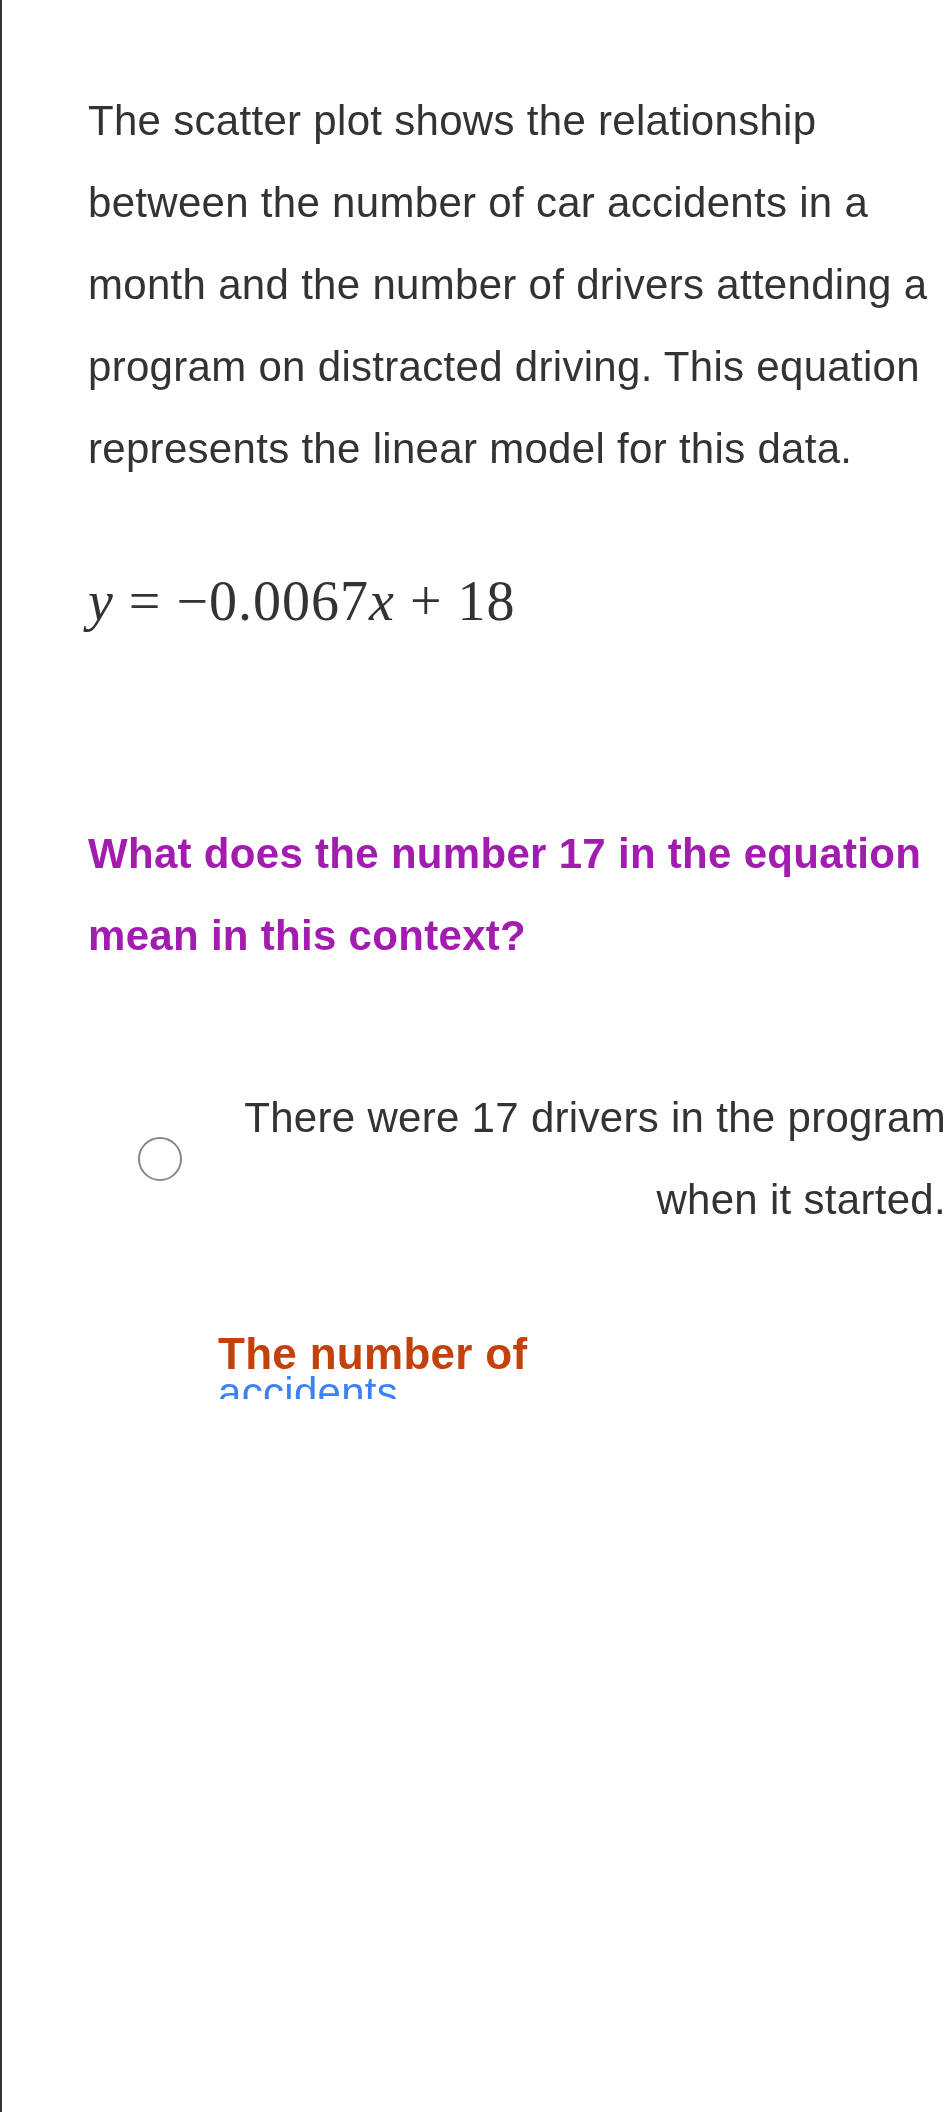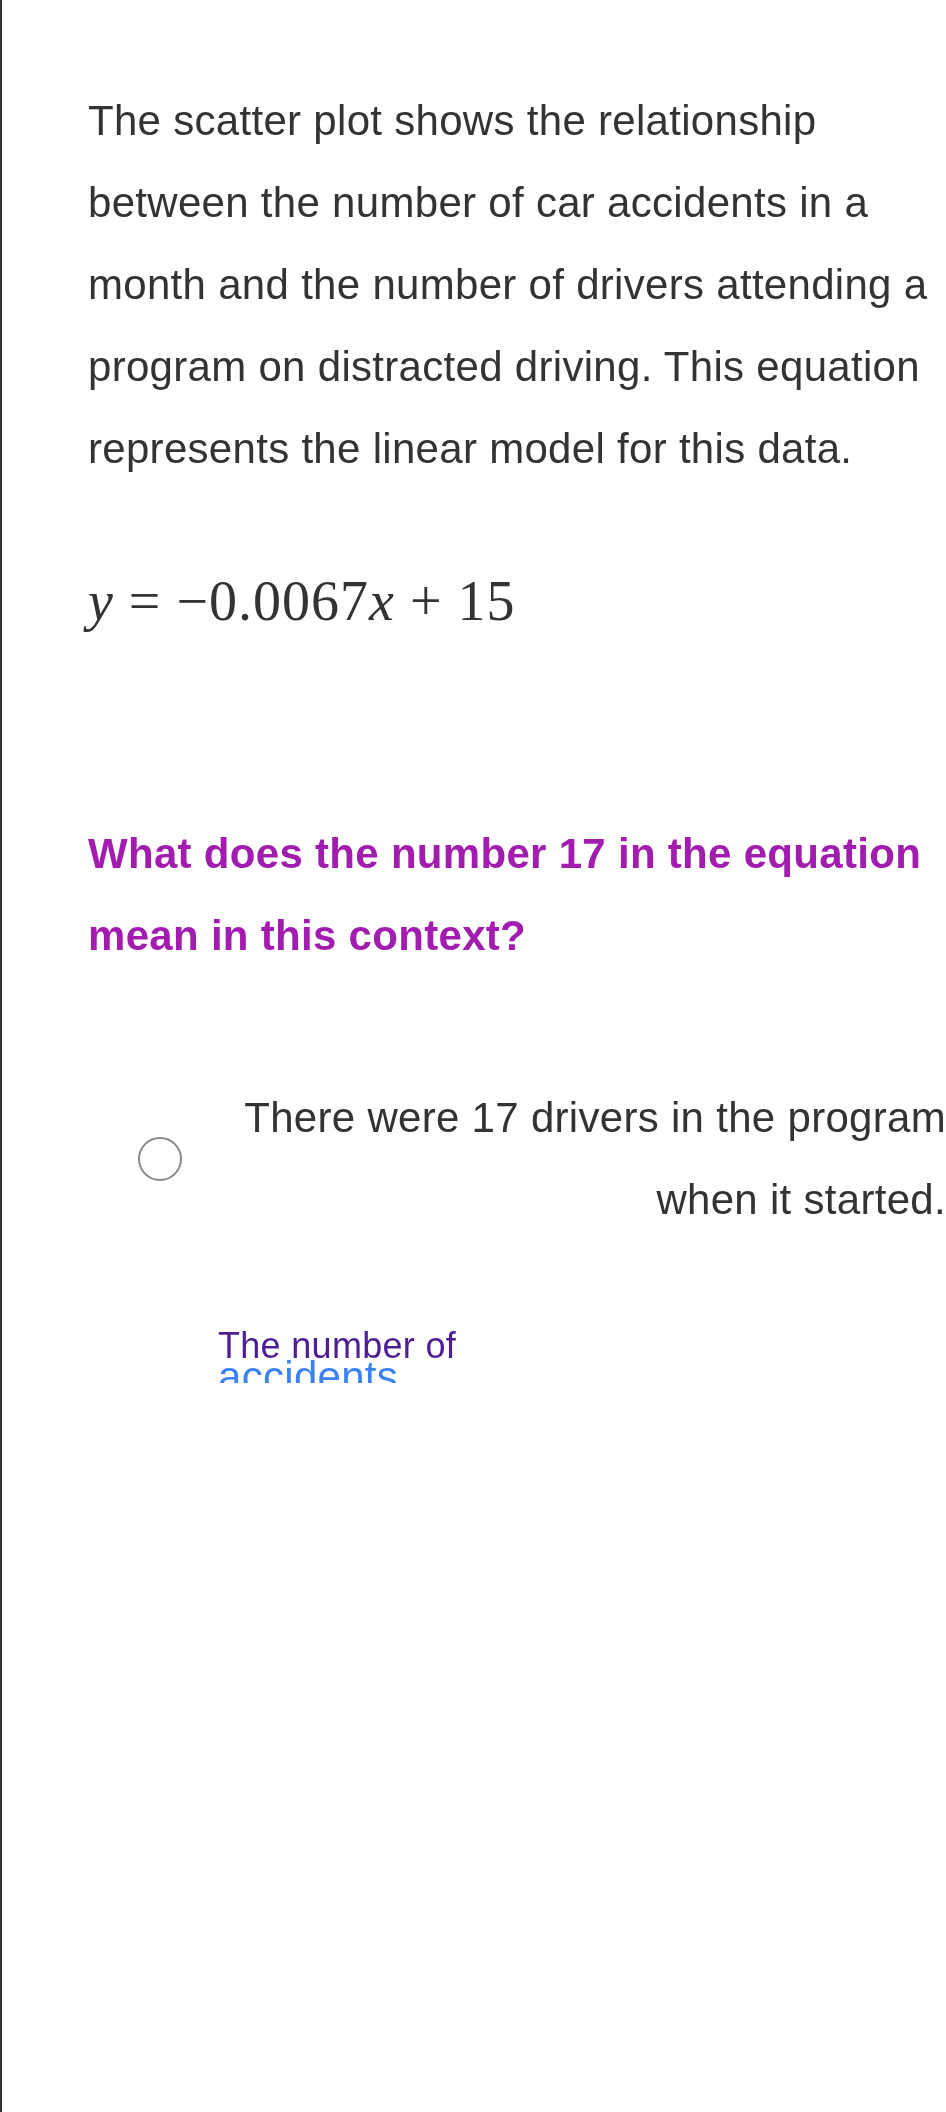--- a/index.html
+++ b/index.html
@@ -63,43 +63,43 @@
       font-size: 42px;
       line-height: 1.95;
       color: #333;
       font-weight: 400;
       letter-spacing: 0.3px;
     }
     .partial-option {
       padding-left: 130px;
     }
     .partial-text {
-      font-size: 36px;
+      font-size: 44px;
       line-height: 1.95;
-      color: #4c1d95;
-      font-weight: 400;
+      color: #c2410c;
+      font-weight: 700;
       letter-spacing: 0.3px;
     }
     .cutoff {
       font-size: 42px;
       color: #3b82f6;
       letter-spacing: 0.3px;
       margin-top: -28px;
       overflow: hidden;
       height: 30px;
     }
   </style>
 </head>
 <body>
 
 <div class="content">
   <p class="intro-text">The scatter plot shows the relationship between the number of car accidents in a month and the number of drivers attending a program on distracted driving. This equation represents the linear model for this data.</p>
 
   <div class="equation">
-    <span class="var">y</span><span> = </span><span>−0.0067</span><span class="var">x</span><span> + </span><span>15</span>
+    <span class="var">y</span><span> = </span><span>−0.0067</span><span class="var">x</span><span> + </span><span>18</span>
   </div>
 
   <p class="question-text">What does the number 17 in the equation mean in this context?</p>
 
   <div class="option">
     <div class="radio"></div>
     <div class="option-text">There were 17 drivers in the program when it started.</div>
   </div>
 
   <div class="partial-option">

